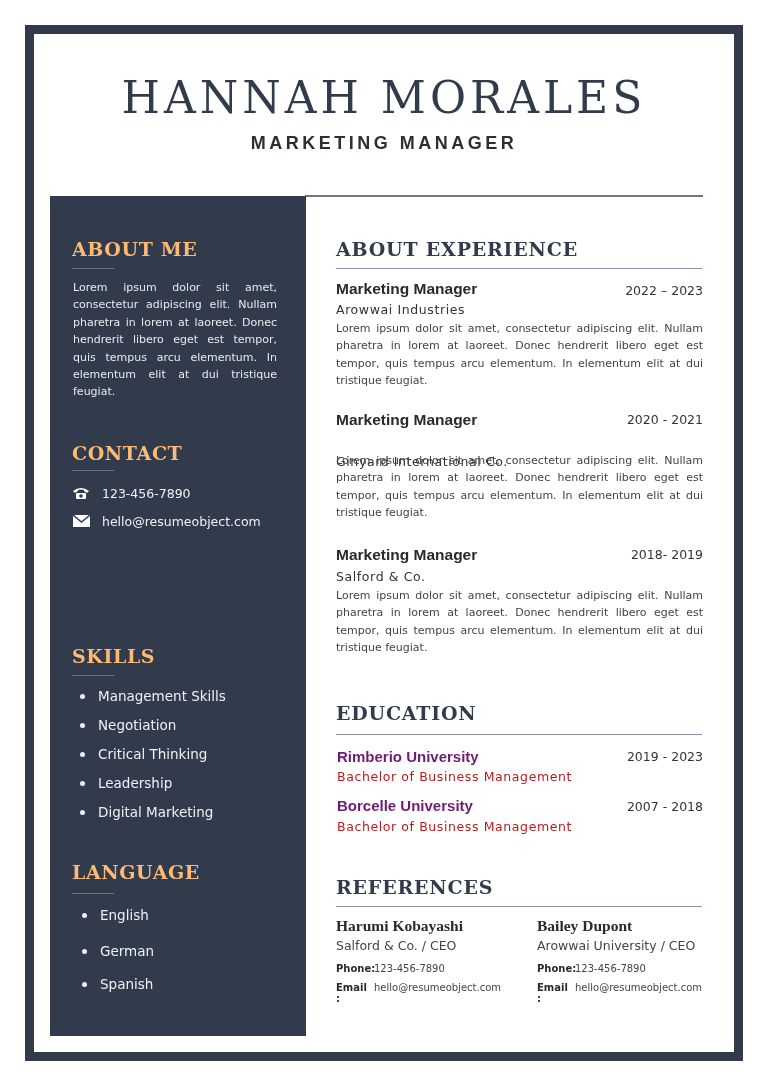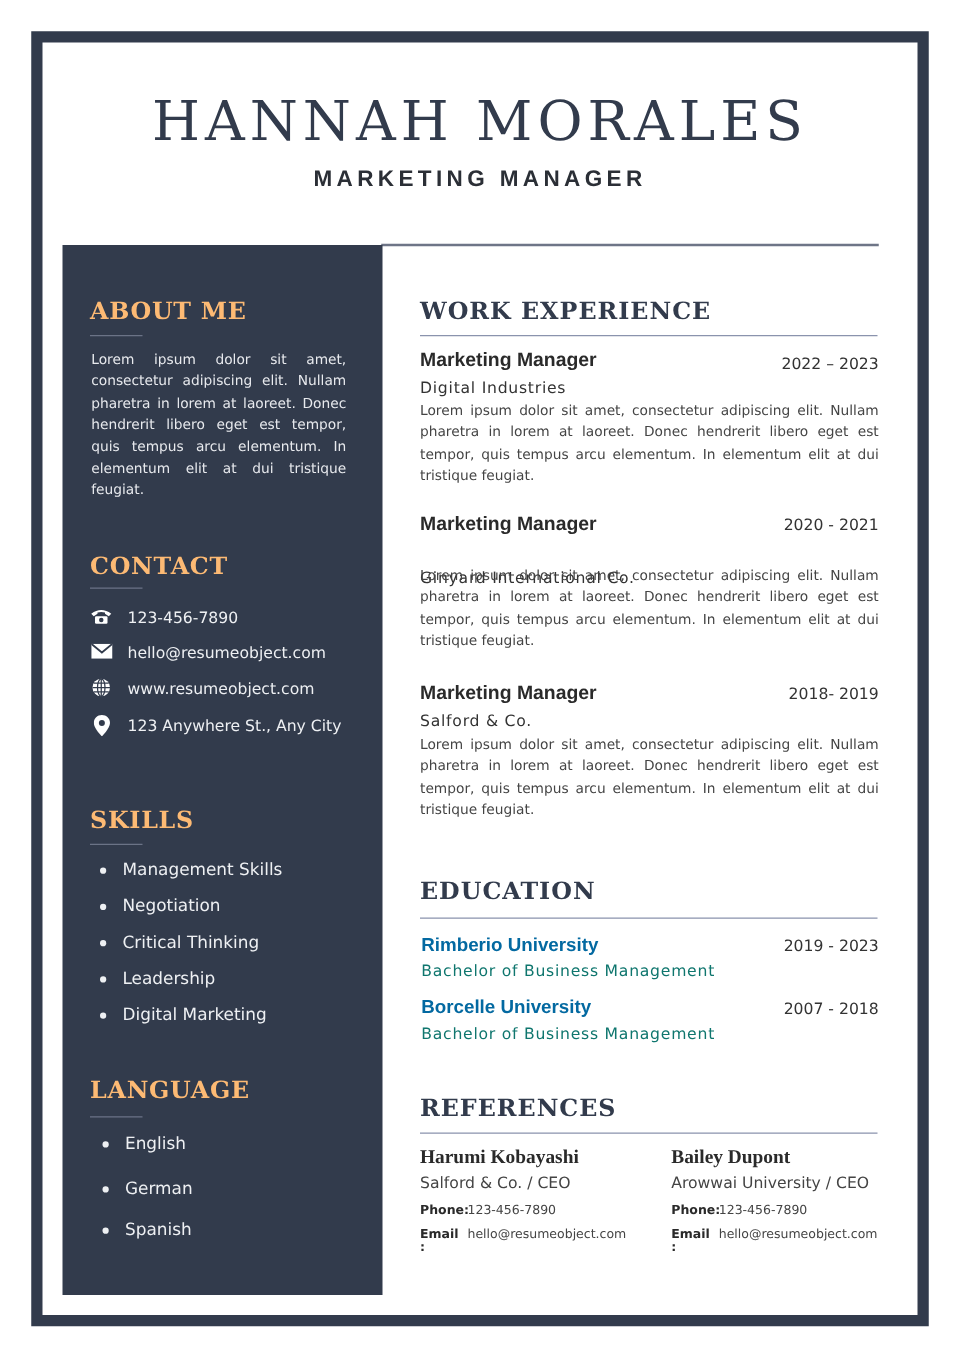--- a/index.html
+++ b/index.html
@@ -28,22 +28,22 @@
   .bullet-row .dot { width: 5px; height: 5px; border-radius: 50%; background: #eef0f3; margin-right: 13px; }
 
   .main-h { position: absolute; left: 336px; font-family: "DejaVu Serif", serif; font-weight: bold; font-size: 19px; letter-spacing: 0.8px; color: #323b4c; }
   .main-rule { position: absolute; left: 336px; width: 366px; height: 1px; background: #8a93ad; }
 
   .job-title { position: absolute; left: 336px; font-family: "Liberation Sans", sans-serif; font-weight: bold; font-size: 15.5px; color: #2a2a2a; }
   .job-date { position: absolute; right: 65px; font-size: 12.5px; color: #333; text-align: right; }
   .job-co { position: absolute; left: 336px; font-size: 12.5px; letter-spacing: 0.6px; color: #333; }
   .job-desc { position: absolute; left: 336px; width: 367px; font-size: 11px; line-height: 17.4px; text-align: justify; color: #444; }
 
-  .edu-school { position: absolute; left: 337px; font-family: "Liberation Sans", sans-serif; font-weight: bold; font-size: 15px; color: #0369a1; }
-  .edu-deg { position: absolute; left: 337px; font-size: 12.5px; letter-spacing: 0.6px; color: #0f766e; }
+  .edu-school { position: absolute; left: 337px; font-family: "Liberation Sans", sans-serif; font-weight: bold; font-size: 15px; color: #701a75; }
+  .edu-deg { position: absolute; left: 337px; font-size: 12.5px; letter-spacing: 0.6px; color: #b91c1c; }
 
   .ref-name { position: absolute; font-family: Liberation Serif, serif; font-weight: bold; font-size: 15.5px; color: #2a2a2a; }
   .ref-role { position: absolute; font-size: 12.5px; color: #444; }
   .ref-line { position: absolute; font-size: 10px; color: #444; display: flex; align-items: baseline; }
   .ref-line .lbl { font-weight: bold; font-size: 10px; color: #2a2a2a; width: 38px; }
 </style>
 </head>
 <body>
 
 <div class="frame">
@@ -74,44 +74,20 @@
   </div>
   <div class="contact-row" style="top:315px">
     <span class="ic">
       <svg width="17" height="12" viewBox="0 0 17 12">
           <rect x="0" y="0" width="17" height="12" fill="#fff"></rect>
           <path d="M0 0 L8.5 7 L17 0" stroke="#323b4c" stroke-width="1.4" fill="none"></path>
         </svg>
     </span>
     <span>hello@resumeobject.com</span>
   </div>
-  <div class="contact-row" style="top:344px">
-    <span class="ic">
-      <svg width="16" height="16" viewBox="0 0 16 16">
-          <circle cx="8" cy="8" r="7" fill="#fff"></circle>
-          <g stroke="#323b4c" stroke-width="1" fill="none">
-            <ellipse cx="8" cy="8" rx="3" ry="7"></ellipse>
-            <line x1="1" y1="8" x2="15" y2="8"></line>
-            <line x1="2" y1="4.5" x2="14" y2="4.5"></line>
-            <line x1="2" y1="11.5" x2="14" y2="11.5"></line>
-            <line x1="8" y1="1" x2="8" y2="15"></line>
-          </g>
-        </svg>
-    </span>
-    <span>www.resumeobject.com</span>
-  </div>
-  <div class="contact-row" style="top:374px">
-    <span class="ic">
-      <svg width="13" height="17" viewBox="0 0 13 17">
-          <path d="M6.5 0 C2.9 0 0 2.8 0 6.3 C0 10.5 6.5 17 6.5 17 C6.5 17 13 10.5 13 6.3 C13 2.8 10.1 0 6.5 0 Z" fill="#fff"></path>
-          <circle cx="6.5" cy="6.3" r="2.4" fill="#323b4c"></circle>
-        </svg>
-    </span>
-    <span>123 Anywhere St., Any City</span>
-  </div>
 
   <div class="side-h" style="top:449px">SKILLS</div>
   <div class="side-rule" style="top:479px"></div>
   <div class="bullet-row" style="top:492px">
       <span class="dot"></span>
       <span>Management Skills</span>
     </div>
   <div class="bullet-row" style="top:521px">
       <span class="dot"></span>
       <span>Negotiation</span>
@@ -138,26 +114,26 @@
   <div class="bullet-row" style="top:747px; left:32px">
       <span class="dot"></span>
       <span>German</span>
     </div>
   <div class="bullet-row" style="top:780px; left:32px">
       <span class="dot"></span>
       <span>Spanish</span>
     </div>
 </div>
 
-<div class="main-h" style="top:238px">WORK EXPERIENCE</div>
+<div class="main-h" style="top:238px">ABOUT EXPERIENCE</div>
 <div class="main-rule" style="top:268px"></div>
 
 <div class="job-title" style="top:280px">Marketing Manager</div>
 <div class="job-date" style="top:283px">2022 – 2023</div>
-<div class="job-co" style="top:302px">Digital Industries</div>
+<div class="job-co" style="top:302px">Arowwai Industries</div>
 <div class="job-desc" style="top:320px">Lorem ipsum dolor sit amet, consectetur adipiscing elit. Nullam pharetra in lorem at laoreet. Donec hendrerit libero eget est tempor, quis tempus arcu elementum. In elementum elit at dui tristique feugiat.</div>
 
 <div class="job-title" style="top:411px">Marketing Manager</div>
 <div class="job-date" style="top:412px">2020 - 2021</div>
 <div class="job-co" style="top:454px">Ginyard International Co.</div>
 <div class="job-desc" style="top:452px">Lorem ipsum dolor sit amet, consectetur adipiscing elit. Nullam pharetra in lorem at laoreet. Donec hendrerit libero eget est tempor, quis tempus arcu elementum. In elementum elit at dui tristique feugiat.</div>
 
 <div class="job-title" style="top:546px">Marketing Manager</div>
 <div class="job-date" style="top:547px">2018- 2019</div>
 <div class="job-co" style="top:569px">Salford &amp; Co.</div>

